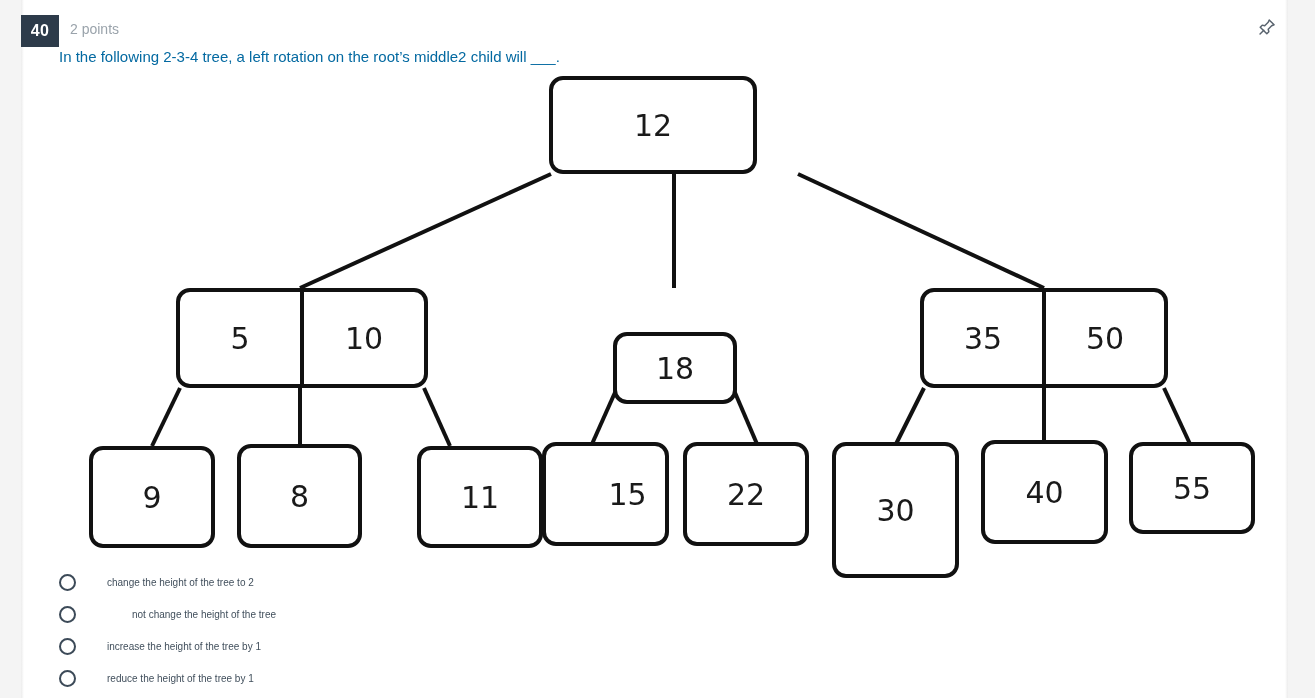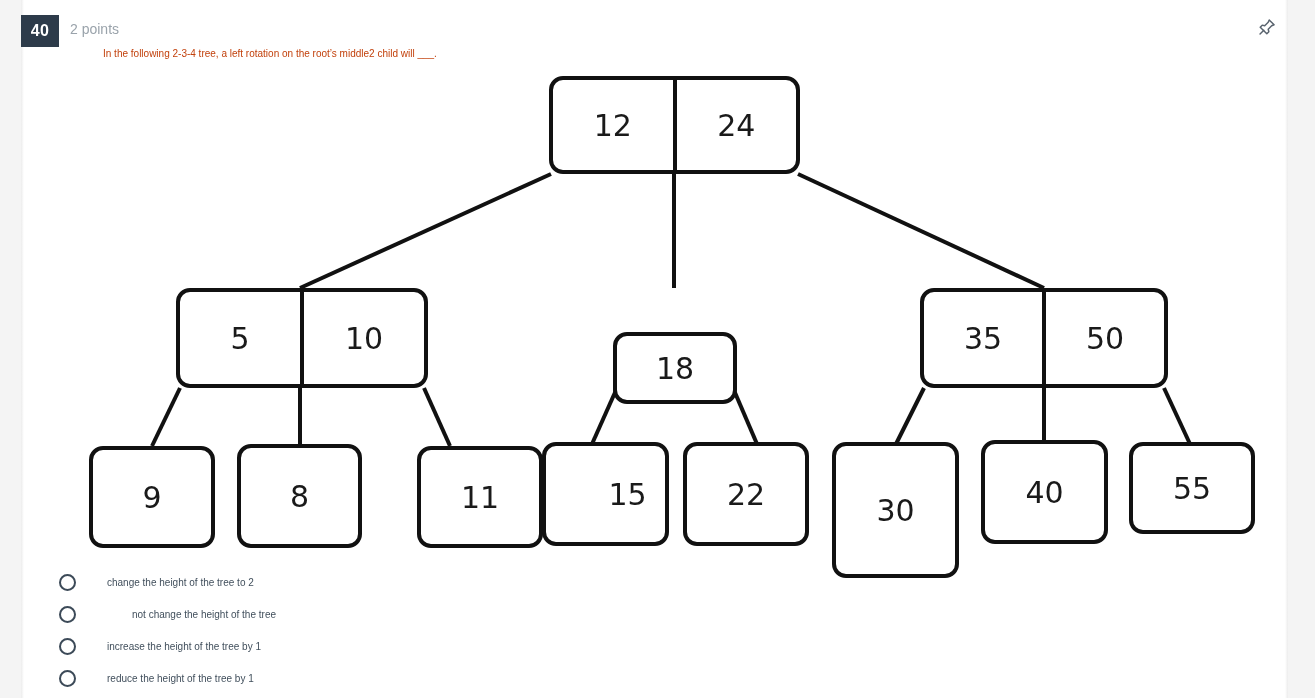--- a/index.html
+++ b/index.html
@@ -57,24 +57,23 @@
     position: absolute;
     left: 70px;
     top: 21px;
     font-size: 14px;
     color: #9aa3ab;
   }
   .question-text {
     position: absolute;
     left: 59px;
     top: 48px;
-    font-size: 10px;
-    color: #c2410c;
+    font-size: 15px;
+    color: #0369a1;
     white-space: nowrap;
-    margin-left: 44px;
   }
   .pin-icon {
     position: absolute;
     right: 38px;
     top: 17px;
     width: 22px;
     height: 22px;
     color: #59636e;
   }
 
@@ -165,23 +164,22 @@
         <line x1="424" y1="388" x2="450" y2="446"></line>
         <line x1="617" y1="388" x2="592" y2="444"></line>
         <line x1="733" y1="388" x2="757" y2="444"></line>
         <line x1="924" y1="388" x2="896" y2="444"></line>
         <line x1="1044" y1="388" x2="1044" y2="442"></line>
         <line x1="1164" y1="388" x2="1190" y2="444"></line>
       </g>
   </svg>
 
   <div id="nodes-layer">
-      <div class="node" style="left: 549px; top: 76px; width: 251px; height: 98px; justify-content: center;">
+      <div class="node" style="left: 549px; top: 76px; width: 208px; height: 98px; justify-content: center;">
         <div class="cell">12</div>
-        <div class="cell">24</div>
       </div>
       <div class="node" style="left: 176px; top: 288px; width: 252px; height: 100px;">
         <div class="cell">5</div>
         <div class="cell">10</div>
       </div>
       <div class="node" style="left: 613px; top: 288px; width: 124px; height: 72px; margin-top: 44px;">
         <div class="cell">18</div>
       </div>
       <div class="node" style="left: 920px; top: 288px; width: 248px; height: 100px;">
         <div class="cell">35</div>

